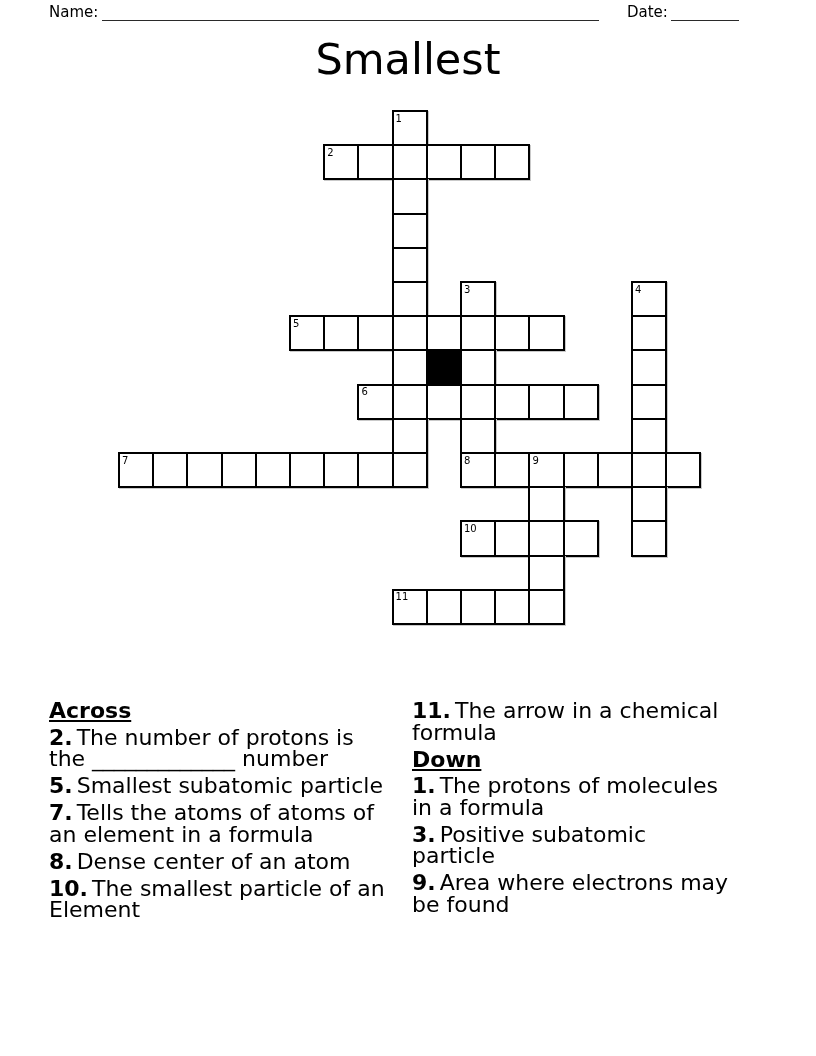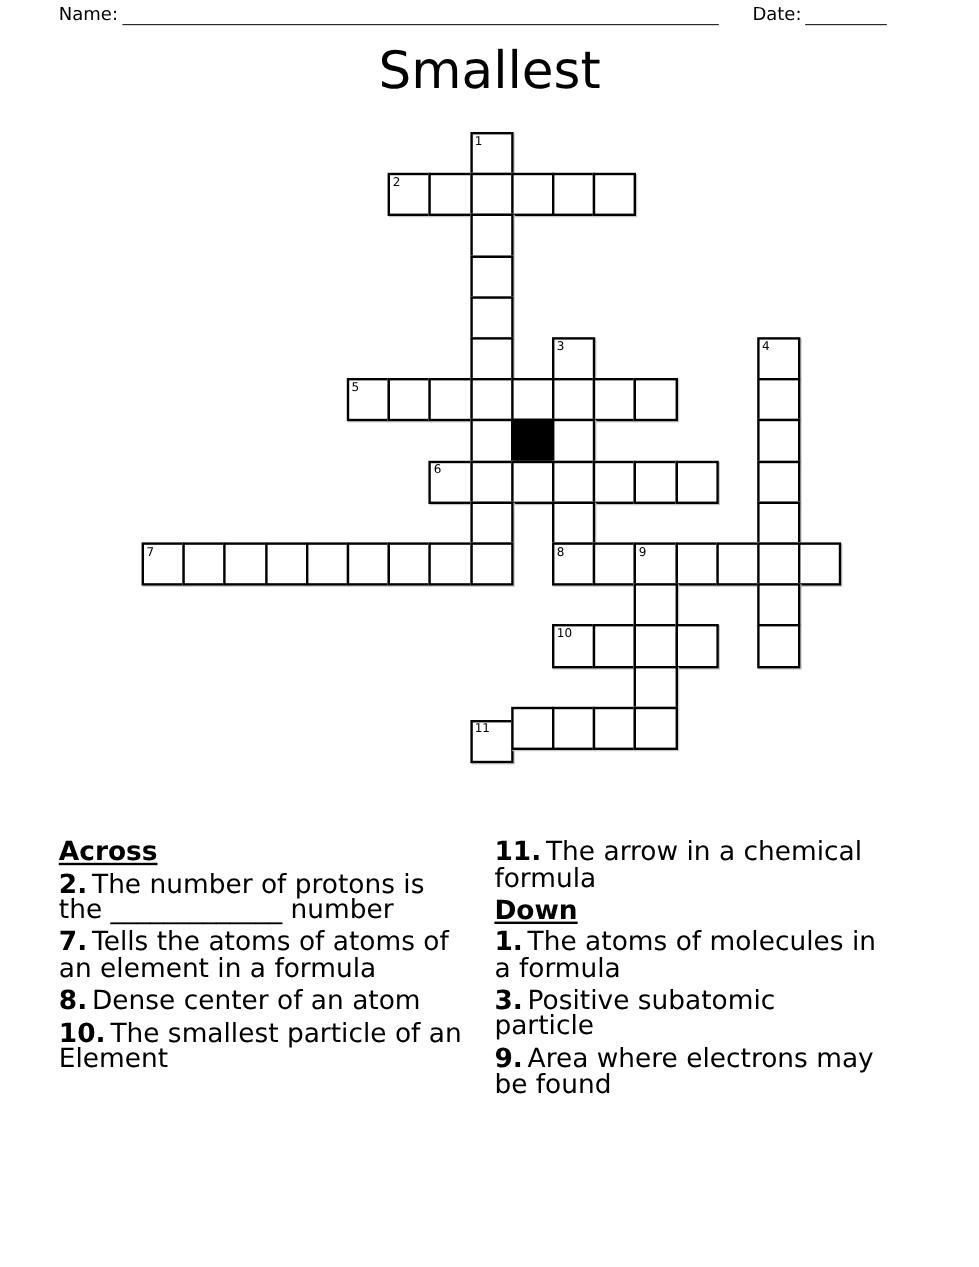--- a/index.html
+++ b/index.html
@@ -132,36 +132,37 @@
     <div class="cell" style="left: 410.4px; top: 376.2px;"></div>
     <div class="cell" style="left: 513px; top: 376.2px;"></div>
     <div class="cell" style="left: 342px; top: 410.4px;">
       <span class="cellnum">10</span>
     </div>
     <div class="cell" style="left: 376.2px; top: 410.4px;"></div>
     <div class="cell" style="left: 410.4px; top: 410.4px;"></div>
     <div class="cell" style="left: 444.6px; top: 410.4px;"></div>
     <div class="cell" style="left: 513px; top: 410.4px;"></div>
     <div class="cell" style="left: 410.4px; top: 444.6px;"></div>
-    <div class="cell" style="left: 273.6px; top: 478.8px; margin-top: 11px;">
+    <div class="cell" style="left: 273.6px; top: 478.8px;">
       <span class="cellnum">11</span>
     </div>
     <div class="cell" style="left: 307.8px; top: 478.8px;"></div>
     <div class="cell" style="left: 342px; top: 478.8px;"></div>
     <div class="cell" style="left: 376.2px; top: 478.8px;"></div>
     <div class="cell" style="left: 410.4px; top: 478.8px;"></div>
   </div>
 
 <div id="clues-left" class="clue-col">
   <div class="clue-head">Across</div>
   <div class="clue"><span class="num">2.</span><span>The number of protons is the _____________ number</span></div>
+  <div class="clue"><span class="num">5.</span><span>Smallest subatomic particle</span></div>
   <div class="clue"><span class="num">7.</span><span>Tells the atoms of atoms of an element in a formula</span></div>
   <div class="clue"><span class="num">8.</span><span>Dense center of an atom</span></div>
   <div class="clue"><span class="num">10.</span><span>The smallest particle of an Element</span></div>
 </div>
 
 <div id="clues-right" class="clue-col">
   <div class="clue"><span class="num">11.</span><span>The arrow in a chemical formula</span></div>
   <div class="clue-head">Down</div>
-  <div class="clue"><span class="num">1.</span><span>The atoms of molecules in a formula</span></div>
+  <div class="clue"><span class="num">1.</span><span>The protons of molecules in a formula</span></div>
   <div class="clue"><span class="num">3.</span><span>Positive subatomic particle</span></div>
   <div class="clue"><span class="num">9.</span><span>Area where electrons may be found</span></div>
 </div>
 
 </body></html>

